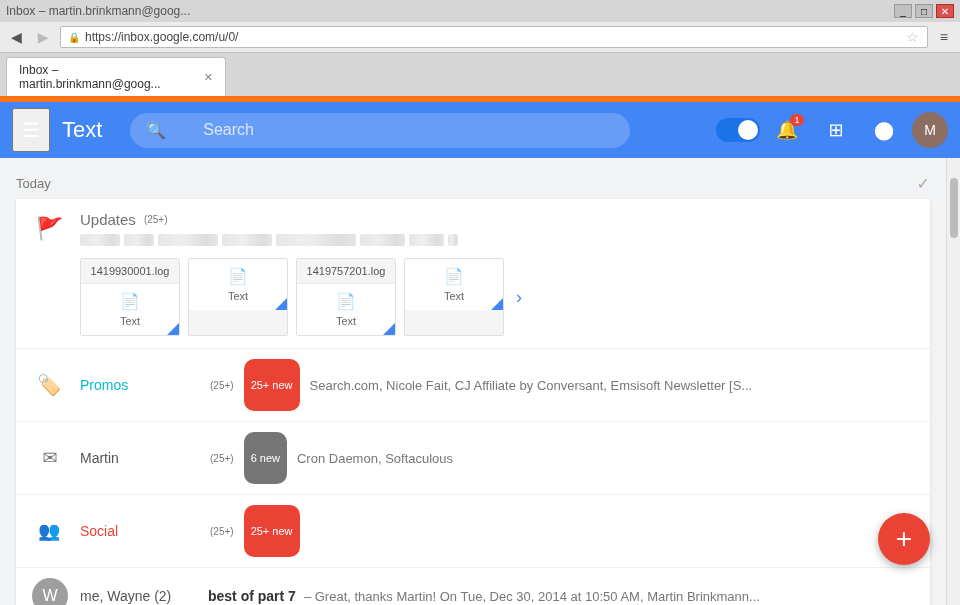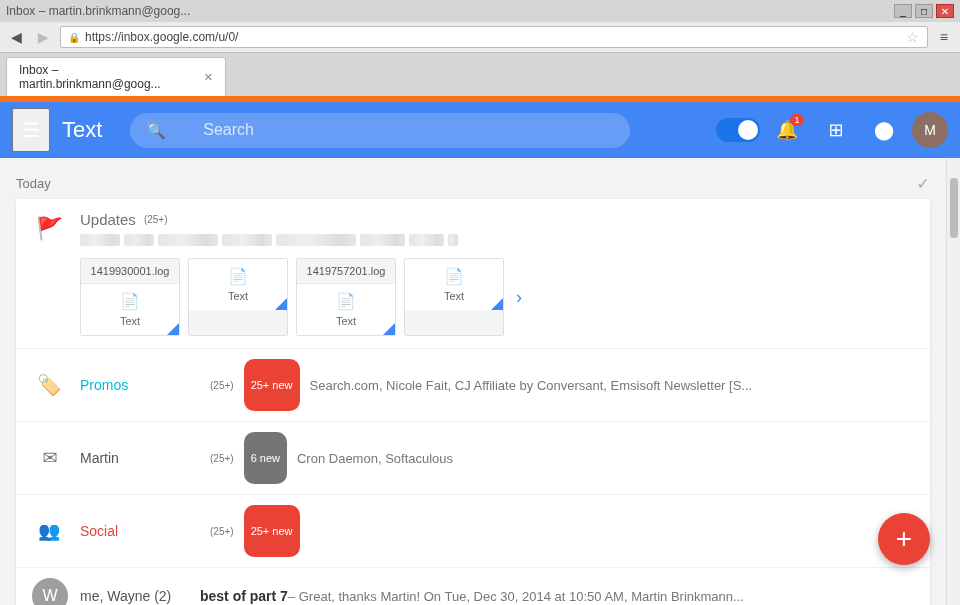--- a/index.html
+++ b/index.html
@@ -88,21 +88,21 @@
     .row-title { font-size: 14px; color: #555; font-weight: 500; min-width: 120px; }
     .row-title.colored { color: #00bcd4; }
     .row-title.social { color: #ea4335; }
     .new-badge { background: #ea4335; color: white; font-size: 11px; padding: 20px 7px; border-radius: 10px; flex-shrink: 0; font-weight: 500; }
     .new-badge.gray { background: #757575; }
     .row-senders { font-size: 13px; color: #777; overflow: hidden; text-overflow: ellipsis; white-space: nowrap; max-width: 500px; }
 
     
     .me-row { display: flex; align-items: center; padding: 10px 16px; cursor: pointer; }
     .me-avatar { width: 36px; height: 36px; border-radius: 50%; background: #9e9e9e; color: white; display: flex; align-items: center; justify-content: center; font-size: 16px; margin-right: 12px; flex-shrink: 0; }
-    .me-content { flex: 1; display: flex; align-items: flex-end; overflow: hidden; }
+    .me-content { flex: 1; display: flex; align-items: flex-end; gap: 8px; overflow: hidden; }
     .me-senders { font-size: 14px; color: #555; min-width: 120px; }
     .me-subject { font-size: 14px; font-weight: 600; color: #333; }
     .me-snippet { font-size: 13px; color: #777; overflow: hidden; text-overflow: ellipsis; white-space: nowrap; }
 
     
     .fab { position: fixed; bottom: 40px; right: 30px; width: 52px; height: 52px; border-radius: 50%; background: #ea4335; color: white; font-size: 28px; display: flex; align-items: center; justify-content: center; cursor: pointer; box-shadow: 0 3px 8px rgba(0,0,0,0.3); z-index: 100; }
 
     
     .yesterday-section { padding: 8px 0 4px; }
   </style>

